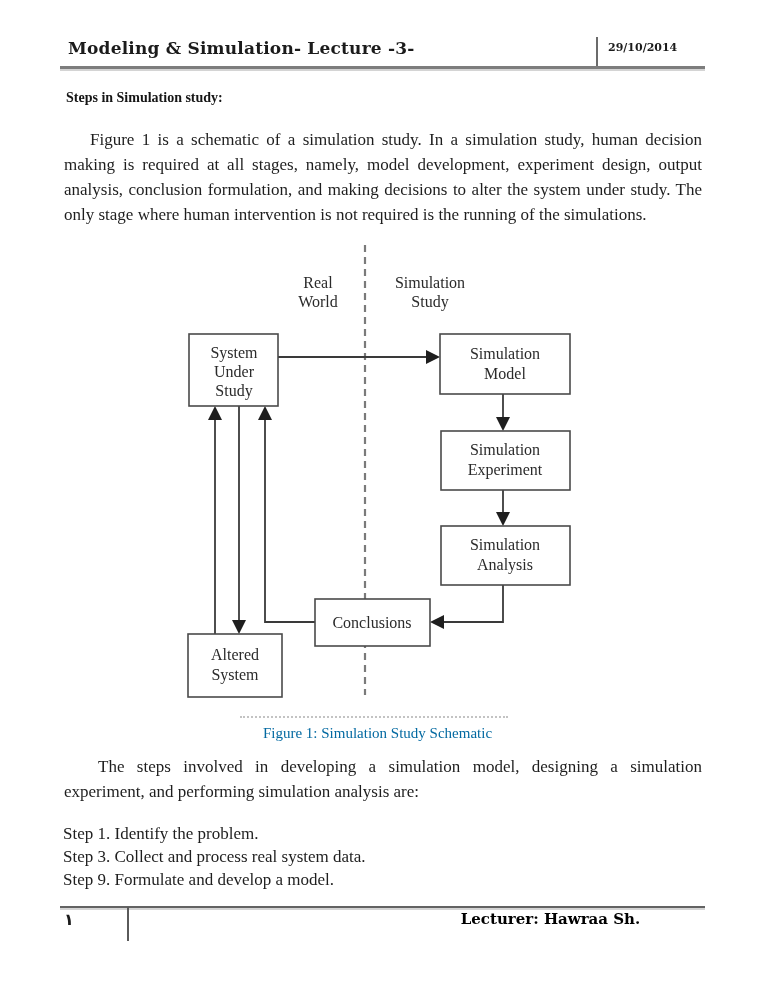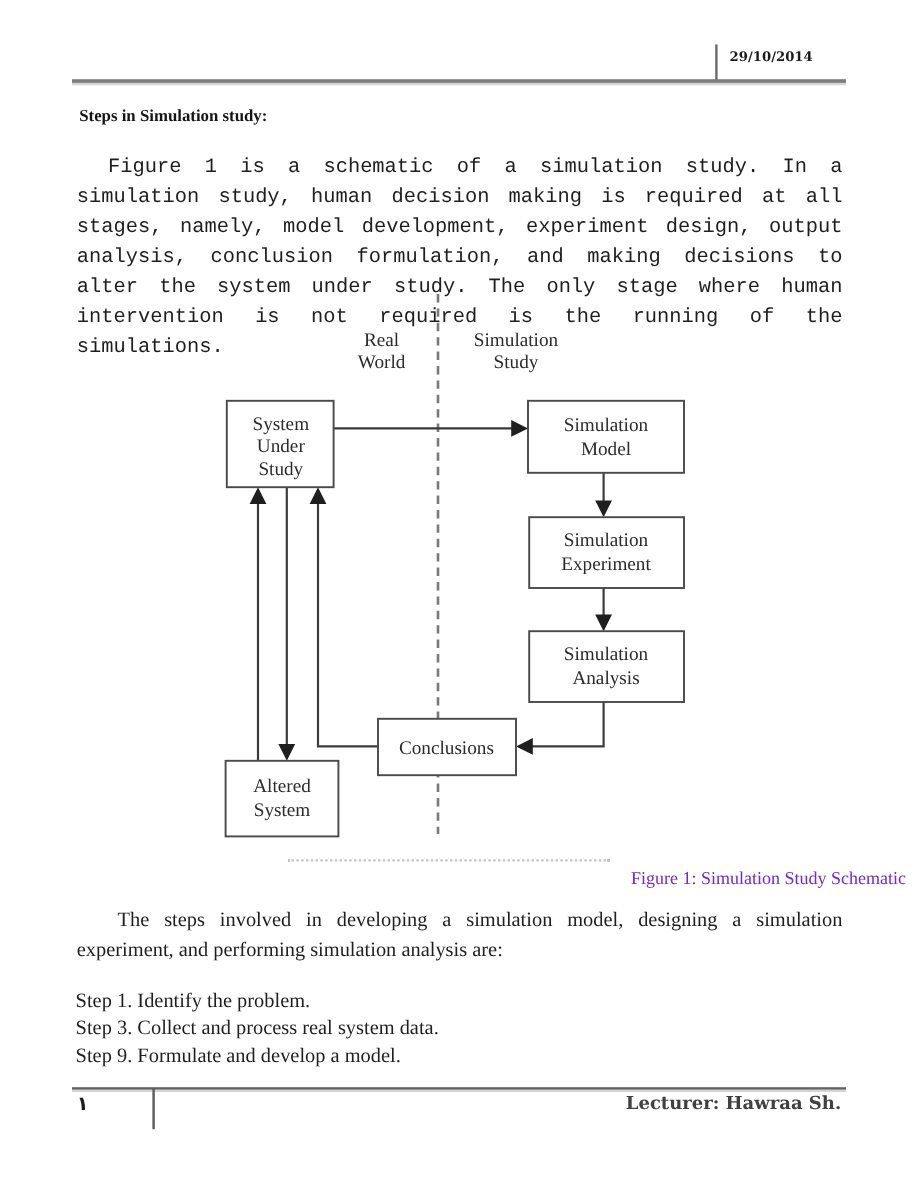--- a/index.html
+++ b/index.html
@@ -37,29 +37,29 @@
   .doc-heading {
     position: absolute; left: 66px; top: 90px;
     font-weight: bold; font-size: 14px; color: #151515;
   }
   .para {
     position: absolute; left: 64px; width: 638px;
     font-size: 17px; line-height: 25px;
     text-align: justify; text-align-last: left;
     color: #1e1e1e;
   }
-  .para-1 { top: 127px; text-indent: 26px; font-family: Liberation Mono, monospace; }
+  .para-1 { top: 127px; text-indent: 26px; }
   .para-2 { top: 754px; text-indent: 34px; }
   .steps {
     position: absolute; left: 63px; top: 822px; width: 640px;
     font-size: 17px; line-height: 23px; color: #1e1e1e;
   }
   .figure-caption {
     position: absolute; left: 0; top: 725px; width: 755px;
-    text-align: right; font-size: 15px; color: #6d28d9;
+    text-align: center; font-size: 15px; color: #0369a1;
   }
   .scan-artifact {
     position: absolute; left: 240px; top: 716px; width: 268px; height: 0;
     border-top: 2px dotted #c3c3c3;
   }
   
   .diagram {
     position: absolute; left: 0; top: 240px;
   }
   .diagram text {
@@ -80,30 +80,31 @@
     position: absolute; left: 64px; top: 910px;
     font-family: "DejaVu Sans", sans-serif;
     font-weight: bold; font-size: 16px; color: #1b1b1b;
   }
   .footer-divider {
     position: absolute; left: 127px; top: 907px;
     width: 2px; height: 34px; background: #5a5a5a;
   }
   .footer-lecturer {
     position: absolute; left: 400px; top: 910px; width: 301px;
-    text-align: right;
+    text-align: center;
     font-family: "DejaVu Serif", serif;
-    font-weight: bold; font-size: 15px; color: #404040;
+    font-weight: bold; font-size: 15px; color: #000000;
   }
 </style>
 </head>
 <body>
 
 <div class="page">
 
+  <div class="header-title">Modeling &amp; Simulation- Lecture -3-</div>
   <div class="header-divider"></div>
   <div class="header-date">29/10/2014</div>
   <div class="header-rule"></div>
 
   <div class="doc-heading">Steps in Simulation study:</div>
 
   <div class="para para-1">Figure 1 is a schematic of a simulation study. In a simulation study, human decision making is required at all stages, namely, model development, experiment design, output analysis, conclusion formulation, and making decisions to alter the system under study. The only stage where human intervention is not required is the running of the simulations.</div>
 
   <svg class="diagram" width="768" height="465" viewBox="0 240 768 465" xmlns="http://www.w3.org/2000/svg">
 

